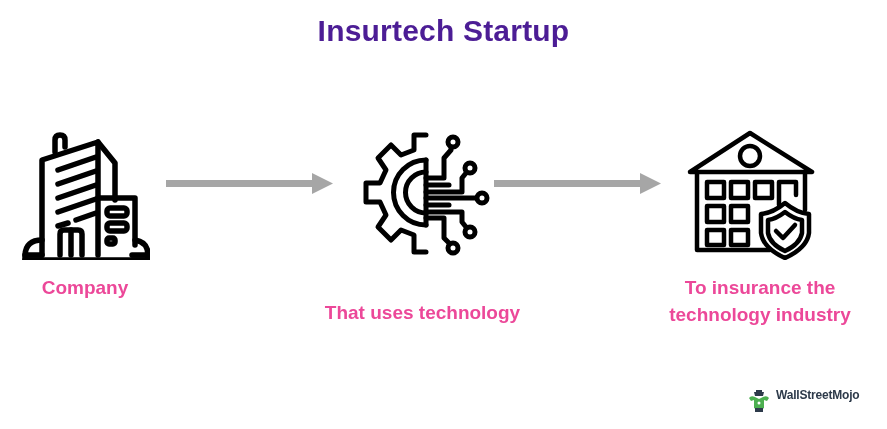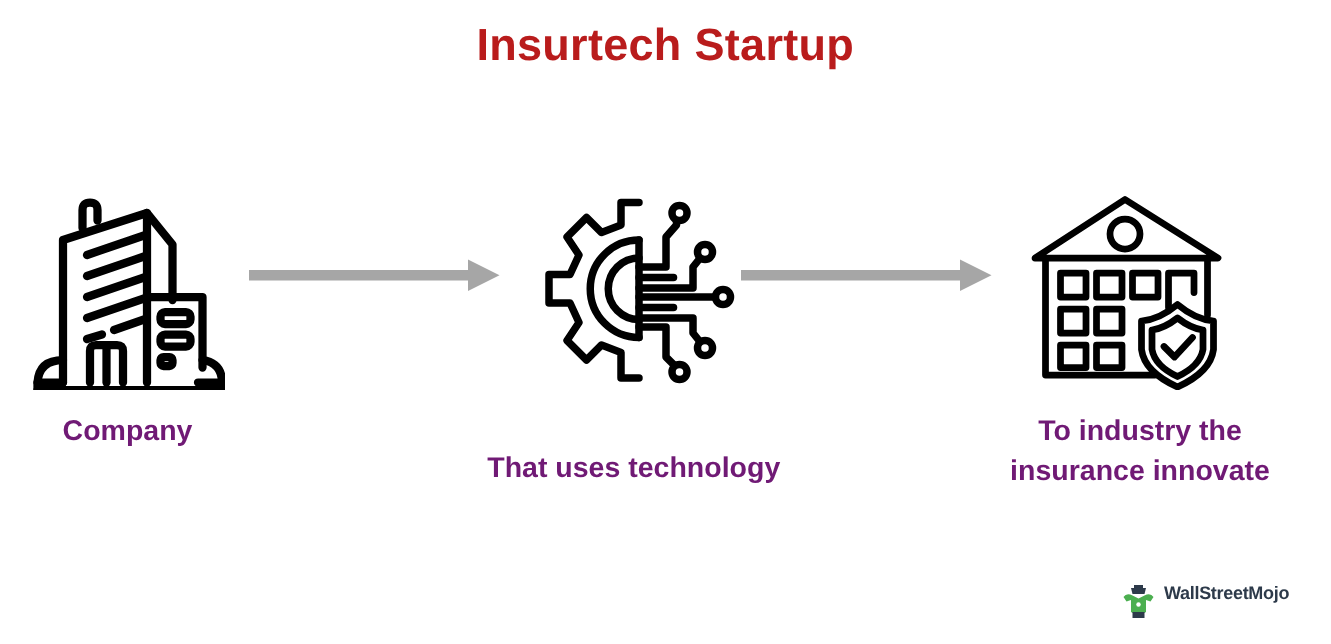--- a/index.html
+++ b/index.html
@@ -1,23 +1,23 @@
 <!DOCTYPE html>
 <html><head>
   <meta charset="utf-8">
   <style>
     html, body { margin: 0; padding: 0; background: #ffffff; }
     body { width: 887px; height: 429px; position: relative; overflow: hidden;
            font-family: "Liberation Sans", "DejaVu Sans", sans-serif; }
     .title { position: absolute; left: 0; width: 887px; top: 14px; text-align: center;
-             font-size: 30px; font-weight: bold; color: #b91c1c; letter-spacing: 0.2px; }
+             font-size: 30px; font-weight: bold; color: #4c1d95; letter-spacing: 0.2px; }
     .icon { position: absolute; }
     .arrow { position: absolute; }
     .label { position: absolute; text-align: center; font-size: 19px; font-weight: bold;
-             color: #701a75; line-height: 27px; }
+             color: #ec4899; line-height: 27px; }
     .logo { position: absolute; left: 746px; top: 388px; display: flex; align-items: flex-start; }
     .logo-text { font-size: 12px; font-weight: bold; color: #2d3a4a; margin-left: 4px; letter-spacing: -0.2px; }
   </style>
 </head>
 <body>
 
 <div class="title">Insurtech Startup</div>
 
 <svg class="icon" style="left:20px; top:130px;" width="130" height="130" viewBox="0 0 130 130" fill="none" stroke="#000" stroke-width="5.5" stroke-linecap="round" stroke-linejoin="round">
 
@@ -108,22 +108,22 @@
   <path d="M100 82 Q91 89 83 90 V103 Q85 114 100 121 Q115 114 117 103 V90 Q109 89 100 82 Z"></path>
 
   <path d="M91 101 L98 108 L110 95"></path>
 </svg>
 
 <div class="label" style="left:20px; width:130px; top:274px;">Company</div>
 
 <div class="label" style="left:300px; width:245px; top:274px;margin-top:25px;">That uses technology</div>
 
 <div class="label" style="left:650px; width:220px; top:274px;">
-  <div>To industry the</div>
-  <div>insurance innovate</div>
+  <div>To insurance the</div>
+  <div>technology industry</div>
 </div>
 
 <div class="logo">
   <svg width="26" height="26" viewBox="0 0 26 26">
     <path d="M8 4 H18 L17 8 H9 Z" fill="#2d3a4a"></path>
     <rect x="10" y="2" width="6" height="3" fill="#2d3a4a"></rect>
     <path d="M3 10 Q5 7 9 9 L13 11 L17 9 Q21 7 23 10 L21 13 L18 12 V20 Q13 24 8 20 V12 L5 13 Z" fill="#4caf50"></path>
     <path d="M9 20 V24 H17 V20" fill="#2d3a4a"></path>
     <circle cx="13" cy="15" r="1.5" fill="#fff"></circle>
   </svg>

